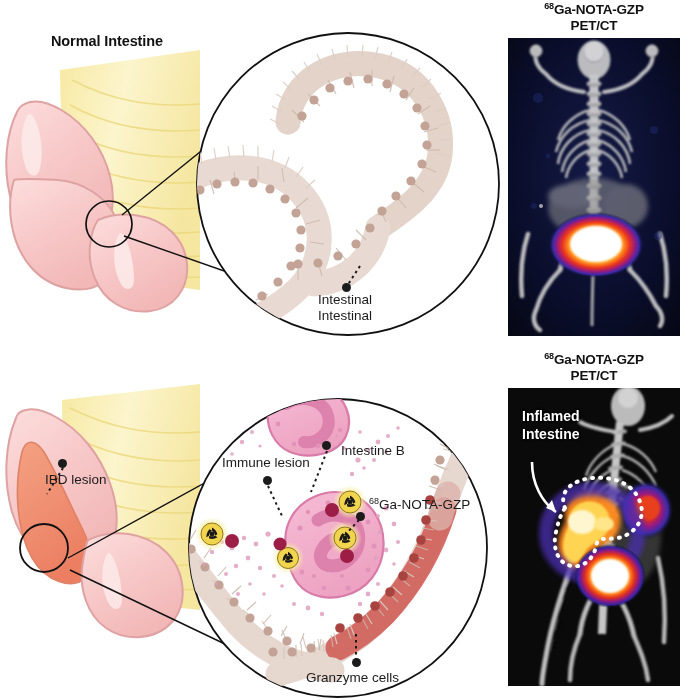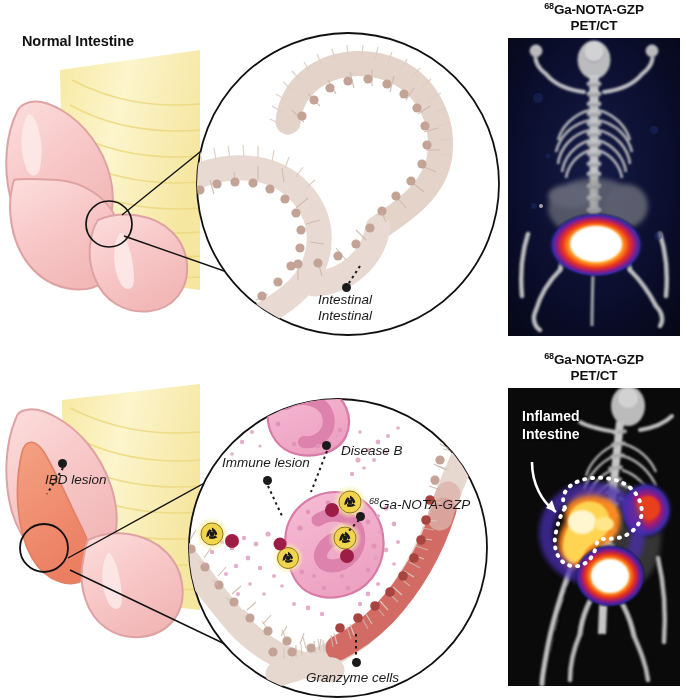--- a/index.html
+++ b/index.html
@@ -4,32 +4,32 @@
 <style>
   html,body{margin:0;padding:0;background:#ffffff;}
   body{width:689px;height:700px;position:relative;overflow:hidden;
        font-family:"Liberation Sans", sans-serif;color:#1a1a1a;}
   .fig{position:absolute;left:0;top:0;width:689px;height:700px;}
   .abs{position:absolute;}
 
   
   .panel-title{
     font-weight:bold;font-size:14.5px;line-height:17px;
-    letter-spacing:-0.1px;color:#111111;
+    letter-spacing:-0.1px;color:#111111;text-align:center;
   }
   .pet-title{
     font-weight:bold;font-size:13.5px;line-height:16px;
     text-align:center;color:#111111;letter-spacing:-0.2px;
   }
   .pet-title sup{font-size:9px;vertical-align:super;line-height:0;}
 
   
   .callout{
     font-size:13.5px;line-height:15.5px;color:#1b1b1b;
-    font-family:"Liberation Sans", sans-serif;white-space:nowrap;font-style:italic;
+    font-family:"Liberation Sans", sans-serif;white-space:nowrap;
   }
   .callout.two-line{white-space:normal;text-align:center;}
   .callout sup{font-size:9px;vertical-align:super;line-height:0;}
   .dot{position:absolute;width:9px;height:9px;border-radius:50%;
        background:#1b1b1b;}
 
   
   .pet-frame{position:absolute;background:#15803d;overflow:hidden;}
   .pet-inflamed-label{
     position:absolute;color:#ffffff;font-weight:bold;font-size:14px;
@@ -629,21 +629,21 @@
 
   <div class="abs">
     <div class="abs callout" style="left:222px;top:455px;">Immune lesion</div>
     <div class="dot" style="left:263px;top:476px;"></div>
     <svg class="abs nolink" style="left:258px;top:484px;" width="30" height="36">
       <line x1="10" y1="2" x2="24" y2="32" stroke="#1b1b1b" stroke-width="2" stroke-dasharray="2.5 3.5"></line>
     </svg>
   </div>
 
   <div class="abs">
-    <div class="abs callout" style="left:341px;top:443px;">Disease B</div>
+    <div class="abs callout" style="left:341px;top:443px;">Intestine B</div>
     <div class="dot" style="left:322px;top:441px;"></div>
     <svg class="abs nolink" style="left:306px;top:450px;" width="26" height="45">
       <line x1="21" y1="1" x2="5" y2="42" stroke="#1b1b1b" stroke-width="2" stroke-dasharray="2.5 3.5"></line>
     </svg>
   </div>
 
   <div class="abs">
     <div class="abs callout" style="left:369px;top:497px;">
       <sup>68</sup><span>Ga-NOTA-GZP</span>
     </div>

